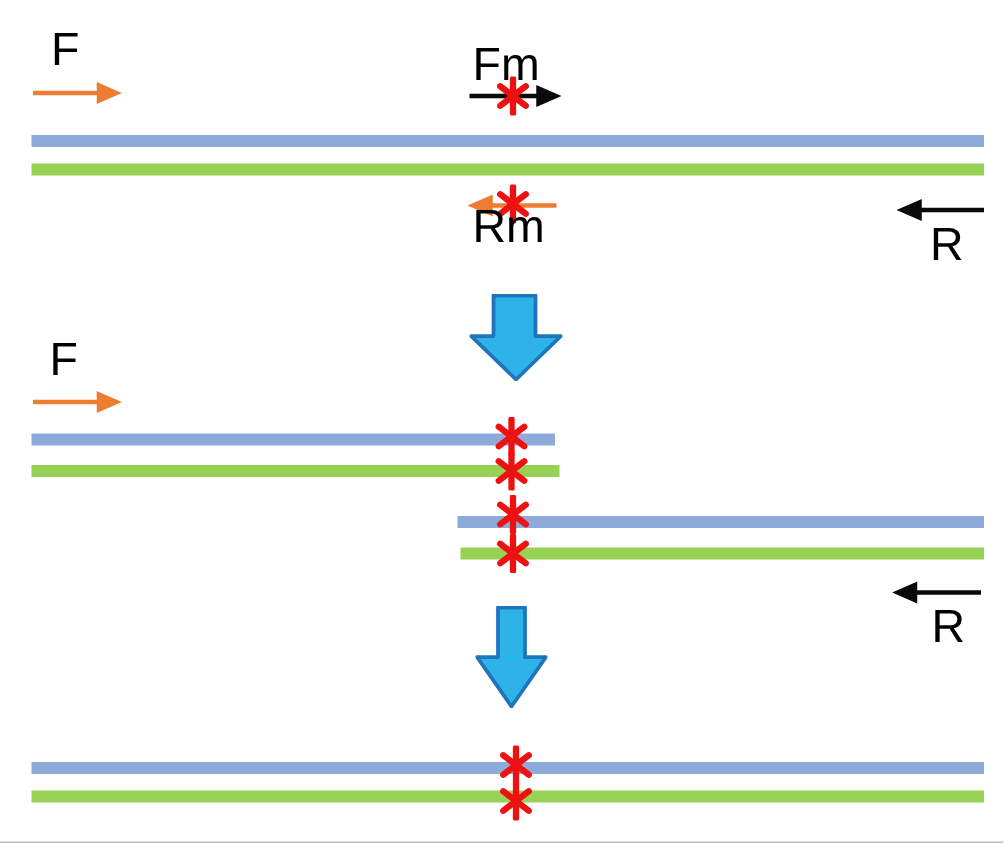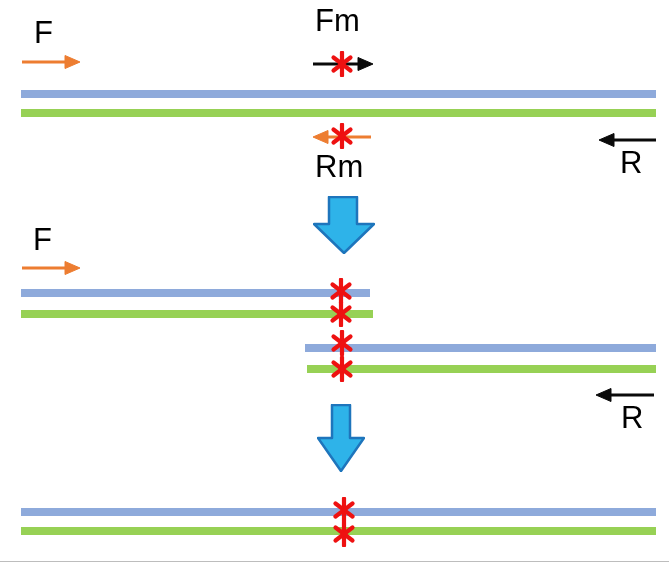--- a/index.html
+++ b/index.html
@@ -36,21 +36,21 @@
 
     <div class="lbl" style="left:34px; top:17px">F</div>
 
     <svg class="icon-abs" style="left:21px; top:54px" width="60" height="16" viewBox="0 0 60 16">
       <g stroke="#ED7D31" fill="#ED7D31">
         <line x1="1" y1="8" x2="46" y2="8" stroke-width="3"></line>
         <polygon points="44,1.5 59,8 44,14.5"></polygon>
       </g>
     </svg>
 
-    <div class="lbl" style="left:315px; top:5px">Fm</div>
+    <div class="lbl" style="left:315px; top:27px">Fm</div>
 
     <svg class="icon-abs" style="left:312px; top:56px" width="62" height="16" viewBox="0 0 62 16">
       <g stroke="#0a0a0a" fill="#0a0a0a">
         <line x1="1" y1="8" x2="48" y2="8" stroke-width="3"></line>
         <polygon points="46,1.5 61,8 46,14.5"></polygon>
       </g>
     </svg>
 
     <svg class="icon-abs" style="left:330px; top:51px" width="24" height="26" viewBox="0 0 24 26">
       <g stroke-width="4.2" stroke-linecap="round" stroke="#EE1111">
@@ -71,21 +71,21 @@
     </svg>
 
     <svg class="icon-abs" style="left:330px; top:123px" width="24" height="26" viewBox="0 0 24 26">
       <g stroke-width="4.2" stroke-linecap="round" stroke="#EE1111">
         <line x1="12" y1="1.5" x2="12" y2="24.5"></line>
         <line x1="3.5" y1="6.5" x2="20.5" y2="19.5"></line>
         <line x1="3.5" y1="19.5" x2="20.5" y2="6.5"></line>
       </g>
     </svg>
 
-    <div class="lbl" style="left:315px; top:151px">Rm</div>
+    <div class="lbl" style="left:315px; top:135px">Rm</div>
 
     <svg class="icon-abs" style="left:598px; top:132px" width="59" height="16" viewBox="0 0 59 16">
       <g stroke="#0a0a0a" fill="#0a0a0a">
         <line x1="58" y1="8" x2="14" y2="8" stroke-width="3"></line>
         <polygon points="16,1.5 1,8 16,14.5"></polygon>
       </g>
     </svg>
 
     <div class="lbl" style="left:620px; top:147px">R</div>
   </div>

